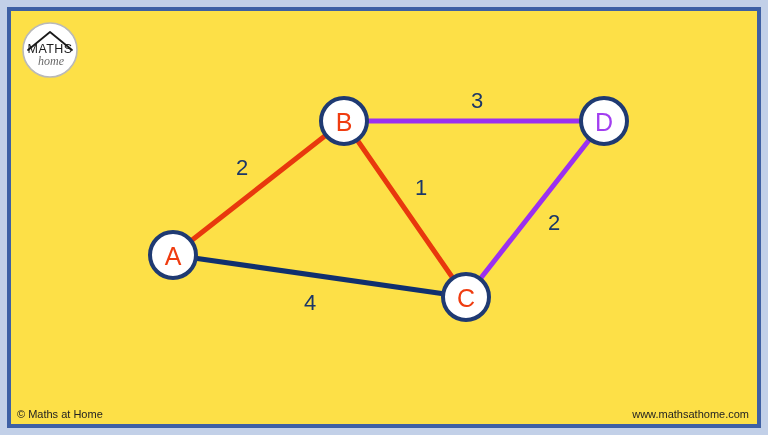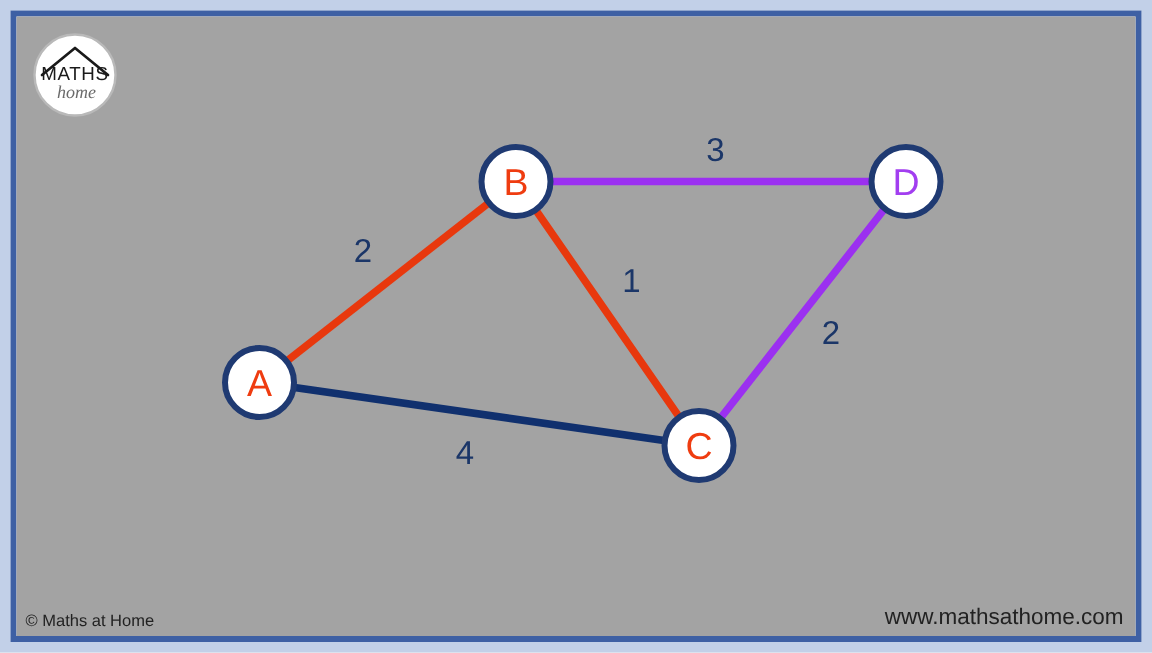--- a/index.html
+++ b/index.html
@@ -39,21 +39,21 @@
     box-sizing: border-box;
     border: 4px solid #3e60a4;
     background: #ffffff;
   }
   #canvas {
     position: absolute;
     left: 11px; top: 11px;
     width: 746px;
     height: 413px;
     box-sizing: border-box;
-    background: #a3a3a3;
+    background: #fde047;
     overflow: hidden;
     padding-left: 28px;
   }
 
   
   #logo {
     position: absolute;
     left: 8px;
     top: 8px;
     width: 62px;
@@ -92,21 +92,21 @@
     bottom: 4px;
     font-size: 11px;
     color: #222222;
     font-family: "Liberation Sans", sans-serif;
     white-space: nowrap;
   }
   #footer-right {
     position: absolute;
     right: 8px;
     bottom: 4px;
-    font-size: 15px;
+    font-size: 11px;
     color: #222222;
     font-family: "Liberation Sans", sans-serif;
     white-space: nowrap;
   }
 </style>
 </head>
 <body>
 
 <div id="app-frame">
 

